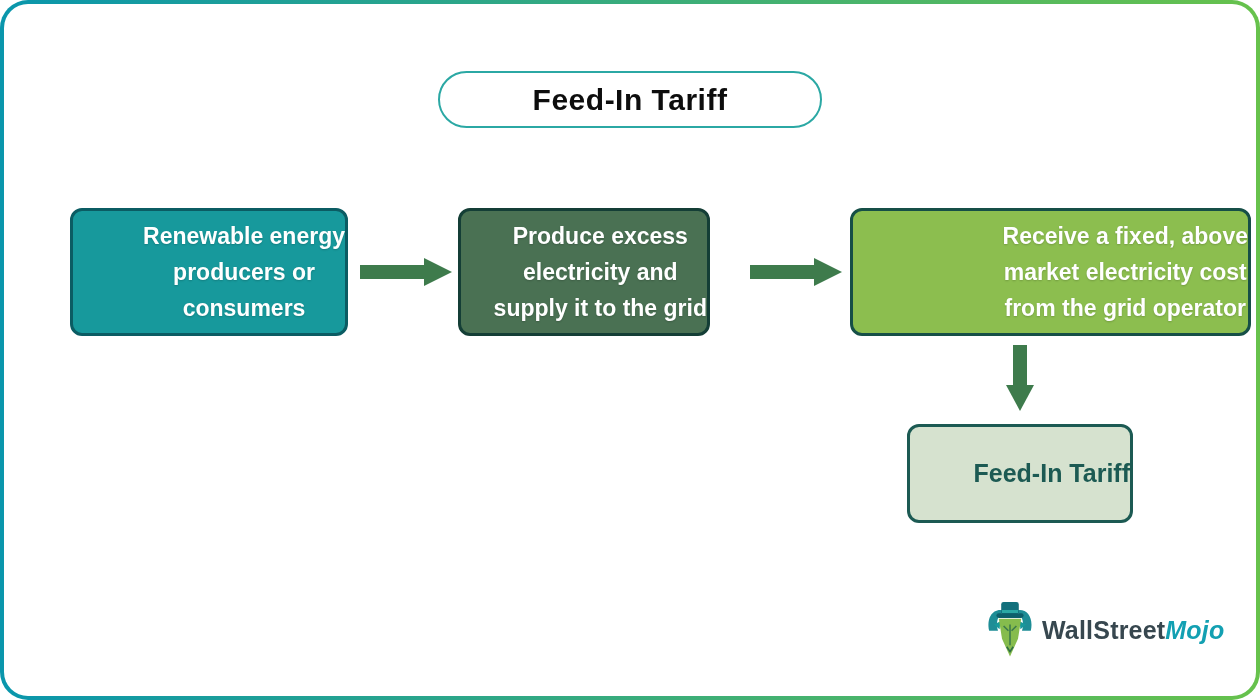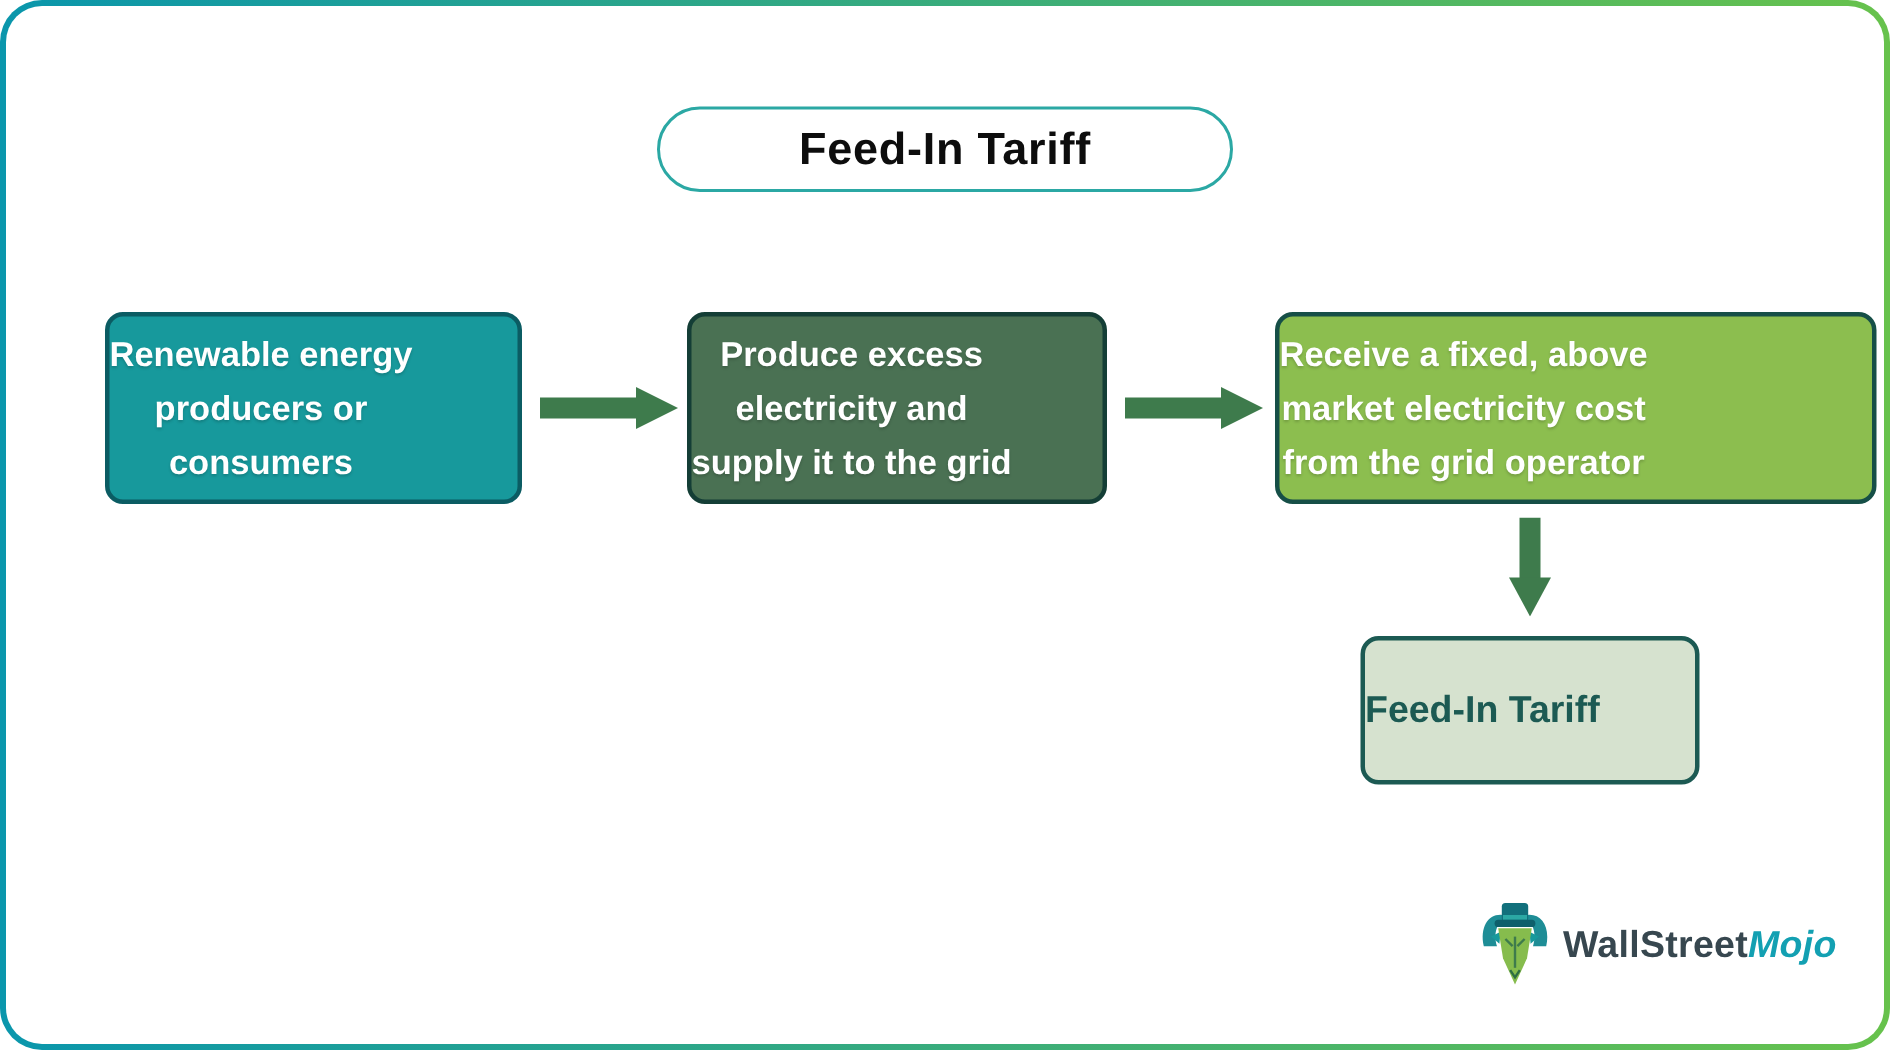--- a/index.html
+++ b/index.html
@@ -15,29 +15,29 @@
   .title-pill{
     position:absolute;left:438px;top:71px;width:384px;height:57px;
     border:2px solid var(--title_border,#2BA8A4);border-radius:30px;background:#fff;
     display:flex;align-items:center;justify-content:center;box-sizing:border-box;
   }
   .title-pill span{
     font-size:30px;font-weight:700;color:var(--title_text,#0D0D0D);letter-spacing:0.5px;
   }
   .box{
     position:absolute;box-sizing:border-box;border-radius:12px;
-    display:flex;align-items:center;justify-content:flex-start;text-align:center;
+    display:flex;align-items:center;justify-content:flex-end;text-align:center;
     white-space:pre-line;font-weight:700;
   }
   .step{
     top:208px;height:128px;color:var(--step_text,#FFFFFF);
     font-size:23px;line-height:36px;text-shadow:0 1px 2px rgba(0,0,0,0.18);
   }
   .step1{left:70px;width:278px;background:var(--step1_fill,#17999C);border:3px solid var(--step1_border,#0B5C63);}
-  .step2{left:458px;width:280px;background:var(--step2_fill,#4A7153);border:3px solid var(--step2_border,#143E36);}
+  .step2{left:458px;width:252px;background:var(--step2_fill,#4A7153);border:3px solid var(--step2_border,#143E36);}
   .step3{left:850px;width:401px;background:var(--step3_fill,#8CBE4F);border:3px solid var(--step3_border,#164F47);}
   .result{
     left:907px;top:424px;width:226px;height:99px;
     background:var(--result_fill,#D6E2CF);border:3px solid var(--result_border,#1C5A53);
     color:var(--result_text,#1C5A53);font-size:25px;
   }
   .arrow{position:absolute;}
   .arrow-right-1{left:360px;top:250px;}
   .arrow-right-2{left:750px;top:250px;}
   .arrow-down{left:998px;top:345px;}

